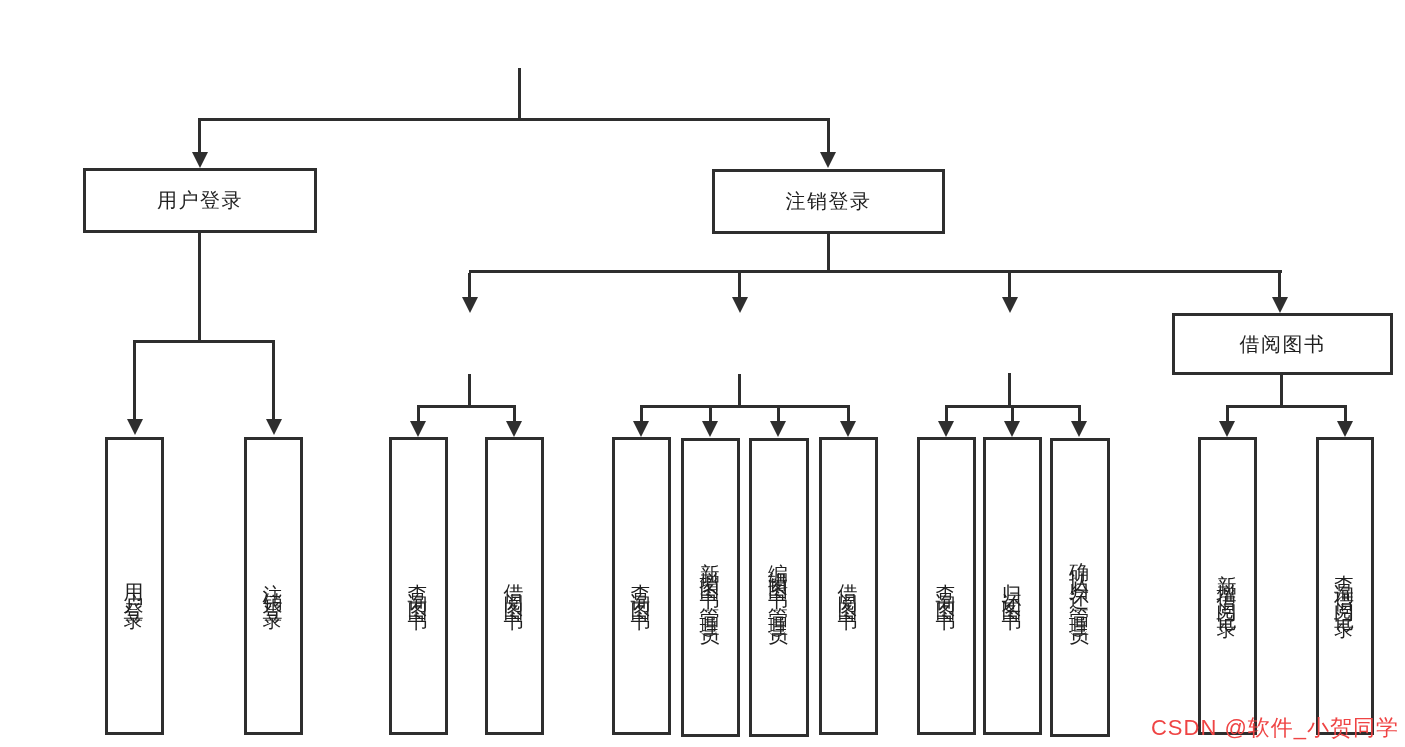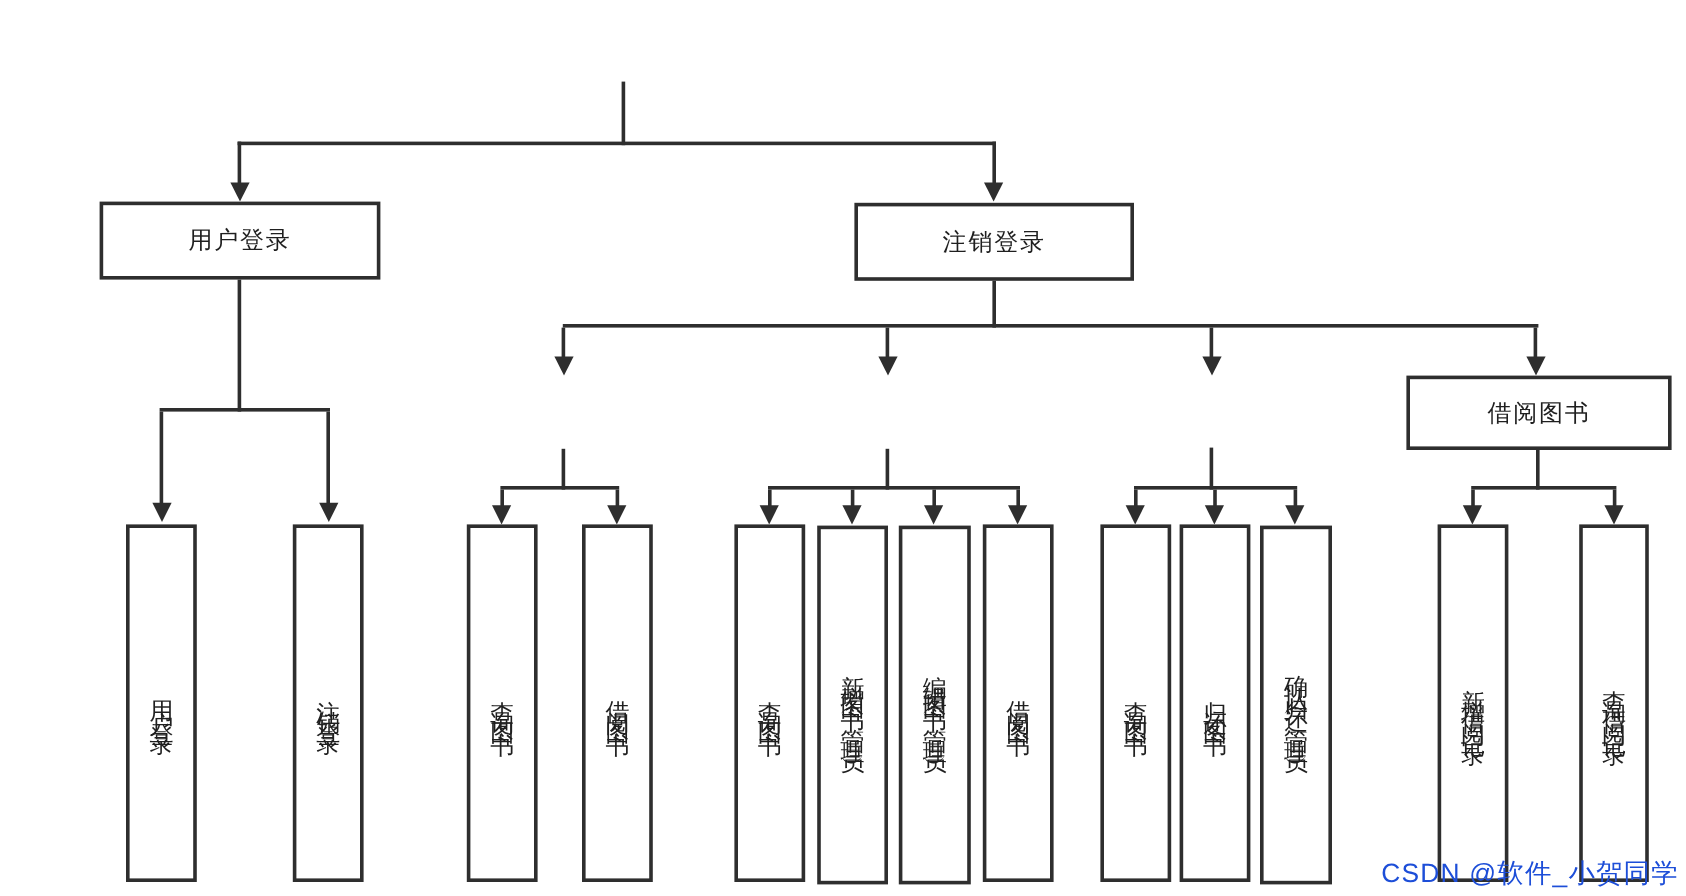--- a/index.html
+++ b/index.html
@@ -14,21 +14,21 @@
     position:absolute;box-sizing:border-box;background:#ffffff;
     border:3px solid #2e2e2e;display:flex;align-items:center;justify-content:center;
     writing-mode:vertical-rl;text-orientation:mixed;
     font-size:20px;letter-spacing:9px;color:#1f1f1f;
   }
   .hl{position:absolute;height:3px;background:#2e2e2e;}
   .vl{position:absolute;width:3px;background:#2e2e2e;}
   .ar{position:absolute;width:0;height:0;
       border-left:8px solid transparent;border-right:8px solid transparent;
       border-top:16px solid #2e2e2e;}
-  .watermark{position:absolute;right:6px;bottom:4px;font-size:22px;color:#1d4ed8;
+  .watermark{position:absolute;right:6px;bottom:4px;font-size:22px;color:#ef4444;
              letter-spacing:1px;z-index:10;white-space:nowrap;margin-top:40px;}
 </style>
 </head>
 <body>
 
 <div class="stage">
 
 
   <div class="vl" style="left:518px;top:68px;height:53px;"></div>
   <div class="hl" style="left:198px;top:118px;width:632px;"></div>

